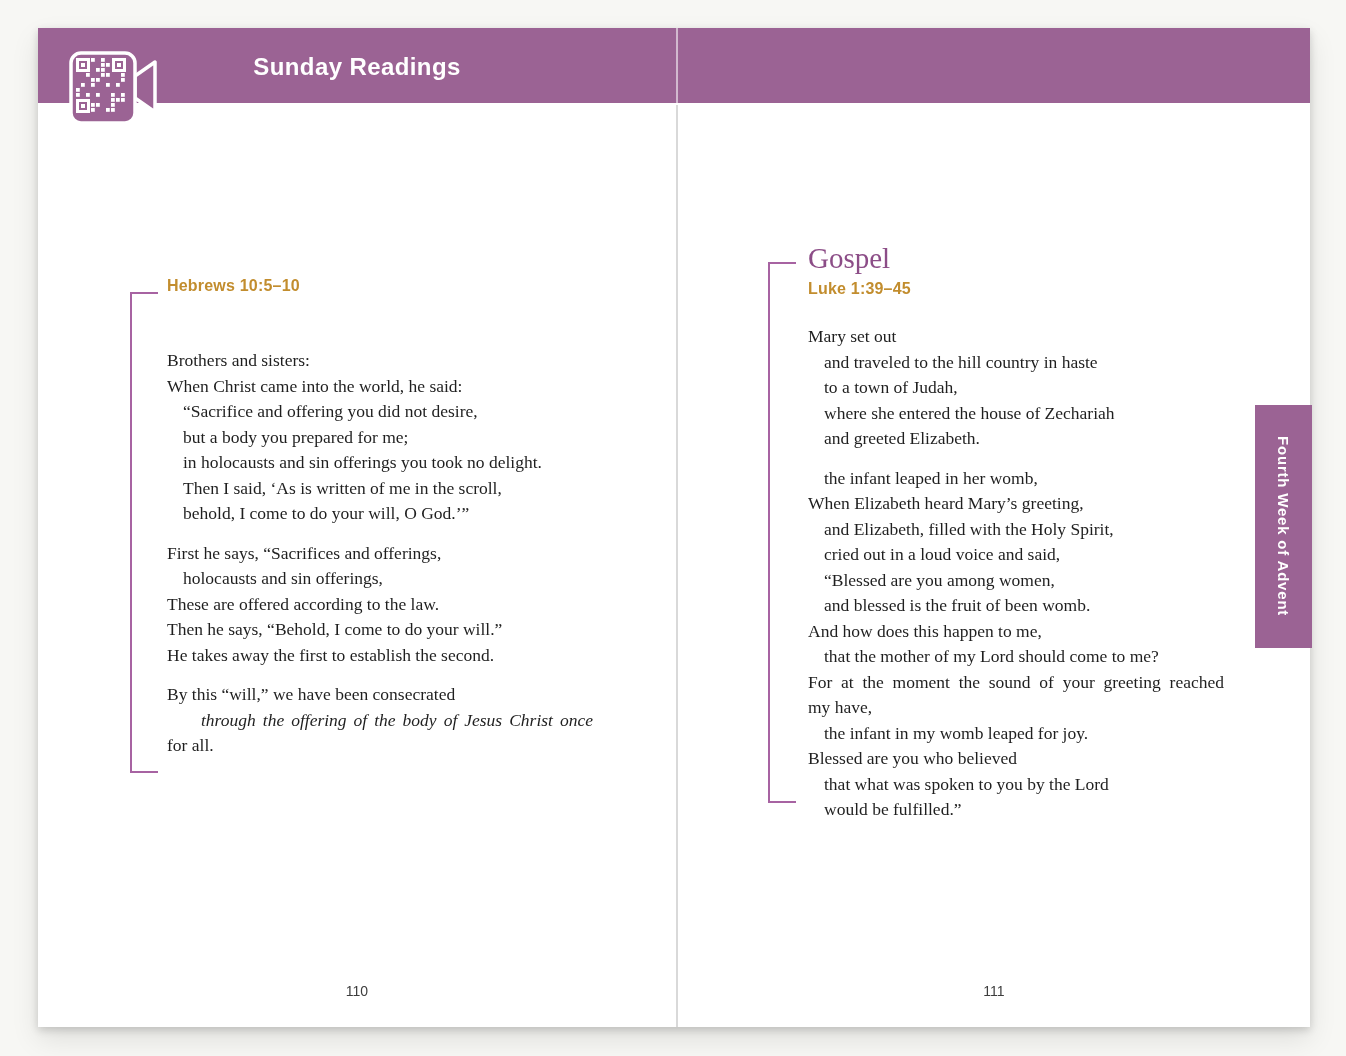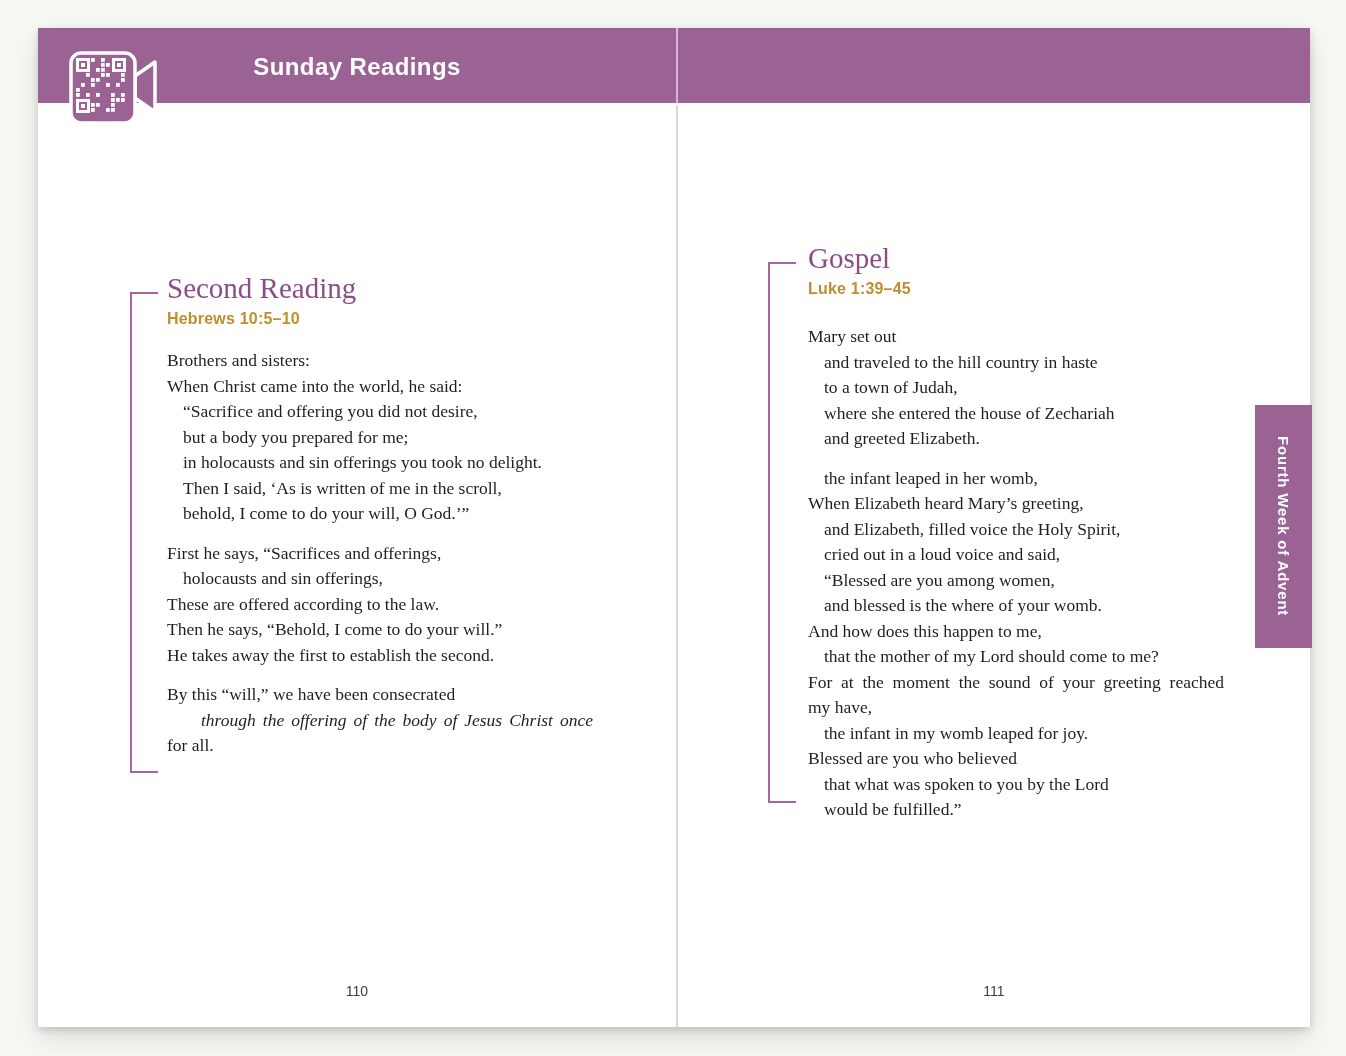--- a/index.html
+++ b/index.html
@@ -133,21 +133,20 @@
           <rect x="8" y="49" width="14" height="14" fill="#ffffff"></rect>
           <rect x="11" y="52" width="8" height="8" fill="#9b6394"></rect>
           <rect x="13" y="54" width="4" height="4" fill="#ffffff"></rect>
         </g>
     </svg>
   </div>
 
   <section class="page left">
     <div class="bracket"></div>
     <div class="heading-block">
-      <h2 class="reading-heading">Second Reading</h2>
       <div class="scripture-ref">Hebrews 10:5–10</div>
     </div>
     <div class="body-text">
       <div class="para">
         <div class="line">Brothers and sisters:</div>
         <div class="line">When Christ came into the world, he said:</div>
         <div class="line indent">“Sacrifice and offering you did not desire,</div>
         <div class="line indent">but a body you prepared for me;</div>
         <div class="line indent">in holocausts and sin offerings you took no delight.</div>
         <div class="line indent">Then I said, ‘As is written of me in the scroll,</div>
@@ -179,24 +178,24 @@
       <div class="para">
         <div class="line">Mary set out</div>
         <div class="line indent">and traveled to the hill country in haste</div>
         <div class="line indent">to a town of Judah,</div>
         <div class="line indent">where she entered the house of Zechariah</div>
         <div class="line indent">and greeted Elizabeth.</div>
       </div>
       <div class="para">
         <div class="line indent">the infant leaped in her womb,</div>
         <div class="line">When Elizabeth heard Mary’s greeting,</div>
-        <div class="line indent">and Elizabeth, filled voice the Holy Spirit,</div>
+        <div class="line indent">and Elizabeth, filled with the Holy Spirit,</div>
         <div class="line indent">cried out in a loud voice and said,</div>
         <div class="line indent">“Blessed are you among women,</div>
-        <div class="line indent">and blessed is the where of your womb.</div>
+        <div class="line indent">and blessed is the fruit of been womb.</div>
         <div class="line">And how does this happen to me,</div>
         <div class="line indent">that the mother of my Lord should come to me?</div>
         <div class="line justify">For at the moment the sound of your greeting reached</div>
         <div class="line">my have,</div>
         <div class="line indent">the infant in my womb leaped for joy.</div>
         <div class="line">Blessed are you who believed</div>
         <div class="line indent">that what was spoken to you by the Lord</div>
         <div class="line indent">would be fulfilled.”</div>
       </div>
     </div>

